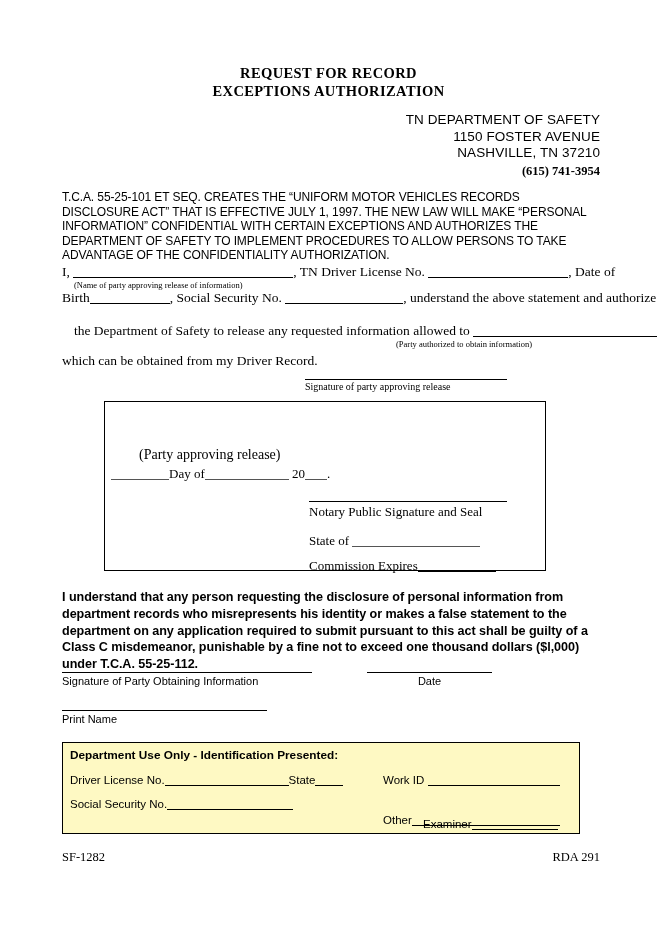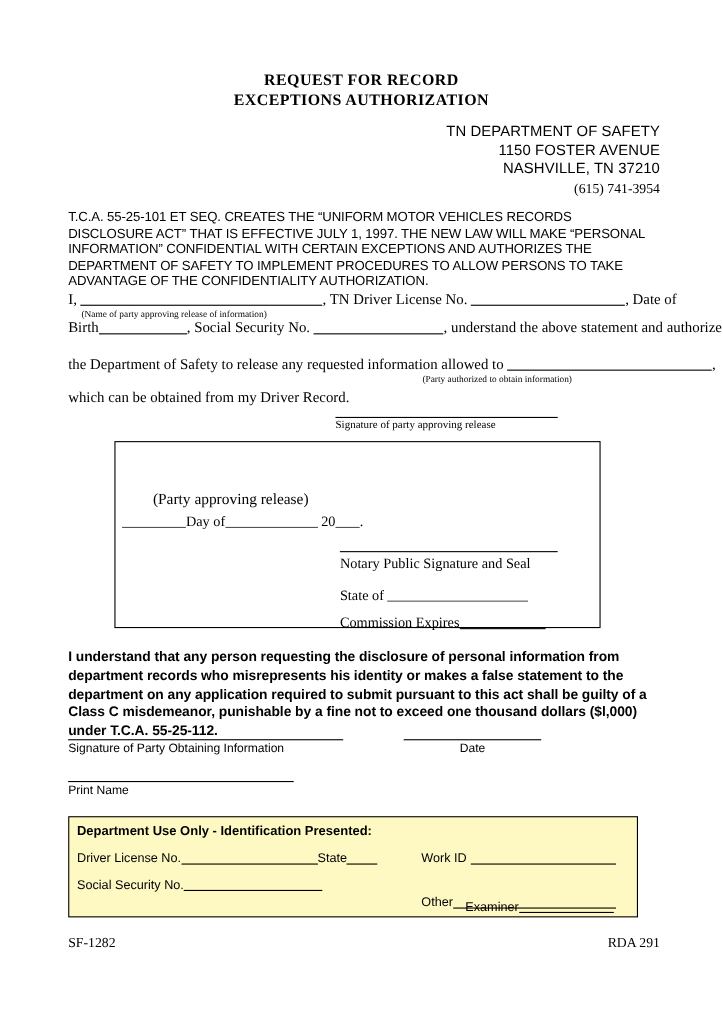--- a/index.html
+++ b/index.html
@@ -47,21 +47,21 @@
     text-align: right;
   }
   .addr-line {
     font-family: "Liberation Sans", sans-serif;
     font-size: 13.5px;
     line-height: 16.5px;
     letter-spacing: 0.1px;
   }
   .addr-phone {
     font-family: "Liberation Serif", serif;
-    font-weight: normal;
+    font-weight: bold;
     font-size: 12.5px;
     line-height: 17px;
     margin-top: 1px;
   }
 
   
   .statute {
     position: absolute;
     left: 62px;
     top: 190px;
@@ -312,21 +312,21 @@
       <span class="ul" style="width:220px;"></span><span>, TN Driver License No.</span>
       <span class="ul" style="width:140px;"></span><span>, Date of</span>
       <span class="cap" style="left:12px; top:16px;">(Name of party approving release of information)</span>
     </div>
 
     <div class="frow" style="height:33px;">
       <span>Birth</span><span class="ul" style="width:80px;"></span><span>, Social Security No.</span>
       <span class="ul" style="width:118px;"></span><span>, understand the above statement and authorize</span>
     </div>
 
-    <div class="frow" style="height:30px;">
+    <div class="frow" style="height:30px;margin-left:12px;">
       <span>the Department of Safety to release any requested information allowed to</span>
       <span class="ul" style="width:186px;"></span><span>,</span>
       <span class="cap" style="left:322px; top:16px;">(Party authorized to obtain information)</span>
     </div>
 
     <div class="frow" style="height:20px;">
       <span>which can be obtained from my Driver Record.</span>
     </div>
 
   </div>

